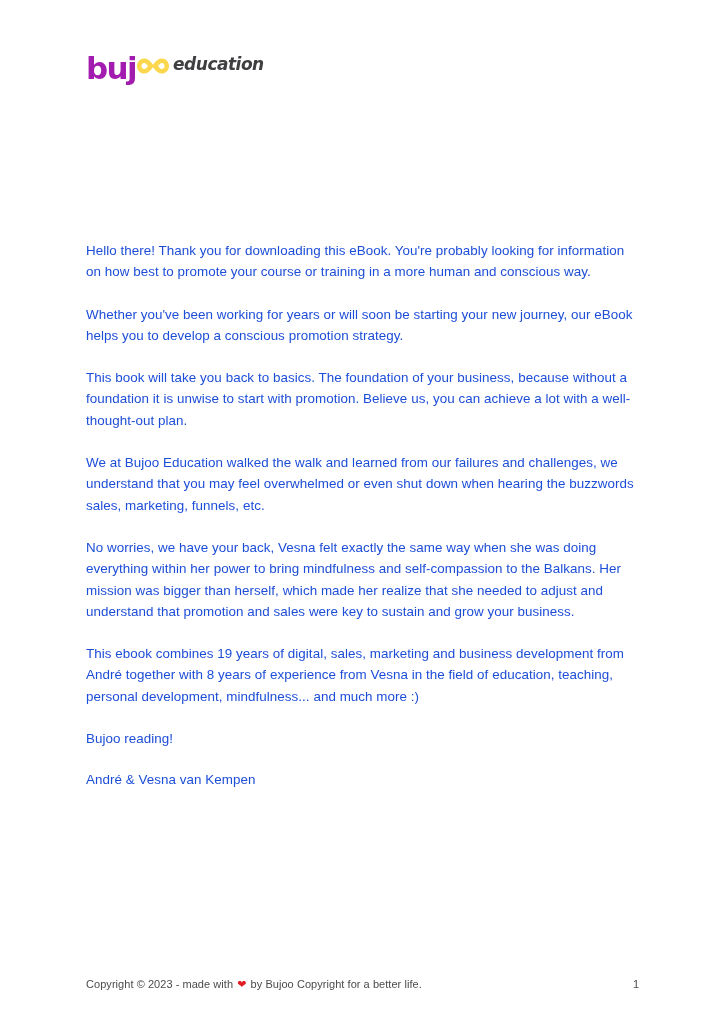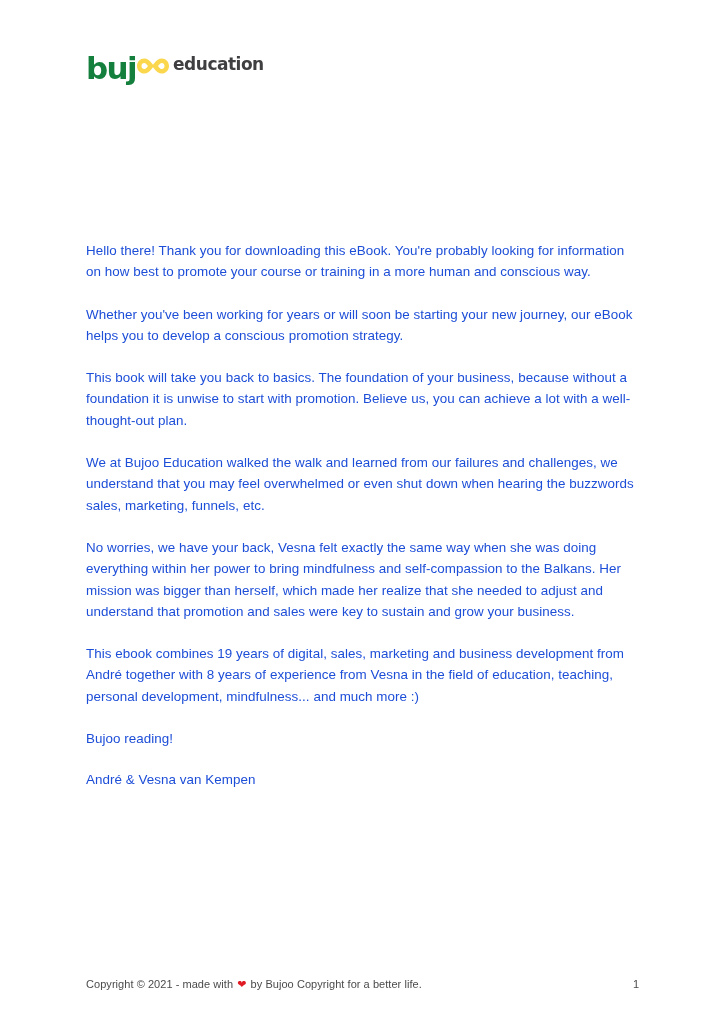--- a/index.html
+++ b/index.html
@@ -32,21 +32,21 @@
   .logo-mark {
     display: flex;
     align-items: baseline;
     line-height: 1;
   }
   .logo-word {
     font-family: "DejaVu Sans", sans-serif;
     font-weight: 700;
     font-size: 31px;
     letter-spacing: -1.6px;
-    color: #15803d;
+    color: #a21caf;
     line-height: 1;
     position: relative;
     top: 1px;
   }
   .logo-infinity {
     display: inline-block;
     width: 38px;
     height: 30px;
     position: relative;
     top: 3px;
@@ -54,20 +54,21 @@
   }
   .logo-edu {
     font-family: "DejaVu Sans", sans-serif;
     font-weight: 700;
     font-size: 17px;
     letter-spacing: -0.5px;
     color: #3f3f42;
     margin-left: 1px;
     position: relative;
     top: -1px;
+    font-style: italic;
   }
 
   
   .doc-title {
     position: absolute;
     left: 86px;
     top: 189px;
     margin: 0;
     font-family: "Liberation Serif", "DejaVu Serif", serif;
     font-weight: 700;
@@ -148,17 +149,17 @@
     <p class="para">Whether you've been working for years or will soon be starting your new journey, our eBook helps you to develop a conscious promotion strategy.</p>
     <p class="para">This book will take you back to basics. The foundation of your business, because without a foundation it is unwise to start with promotion. Believe us, you can achieve a lot with a well-thought-out plan.</p>
     <p class="para">We at Bujoo Education walked the walk and learned from our failures and challenges, we understand that you may feel overwhelmed or even shut down when hearing the buzzwords sales, marketing, funnels, etc.</p>
     <p class="para">No worries, we have your back, Vesna felt exactly the same way when she was doing everything within her power to bring mindfulness and self-compassion to the Balkans. Her mission was bigger than herself, which made her realize that she needed to adjust and understand that promotion and sales were key to sustain and grow your business.</p>
     <p class="para">This ebook combines 19 years of digital, sales, marketing and business development from André together with 8 years of experience from Vesna in the field of education, teaching, personal development, mindfulness... and much more :)</p>
     <p class="para tight">Bujoo reading!</p>
     <p class="para">André &amp; Vesna van Kempen</p>
   </div>
 
   <div class="footer">
-    <div class="footer-text"><span>Copyright © 2021 - made with </span><span class="heart">❤</span><span> by Bujoo Copyright for a better life.</span></div>
+    <div class="footer-text"><span>Copyright © 2023 - made with </span><span class="heart">❤</span><span> by Bujoo Copyright for a better life.</span></div>
     <div class="page-num">1</div>
   </div>
 
 </div>
 
 </body></html>

